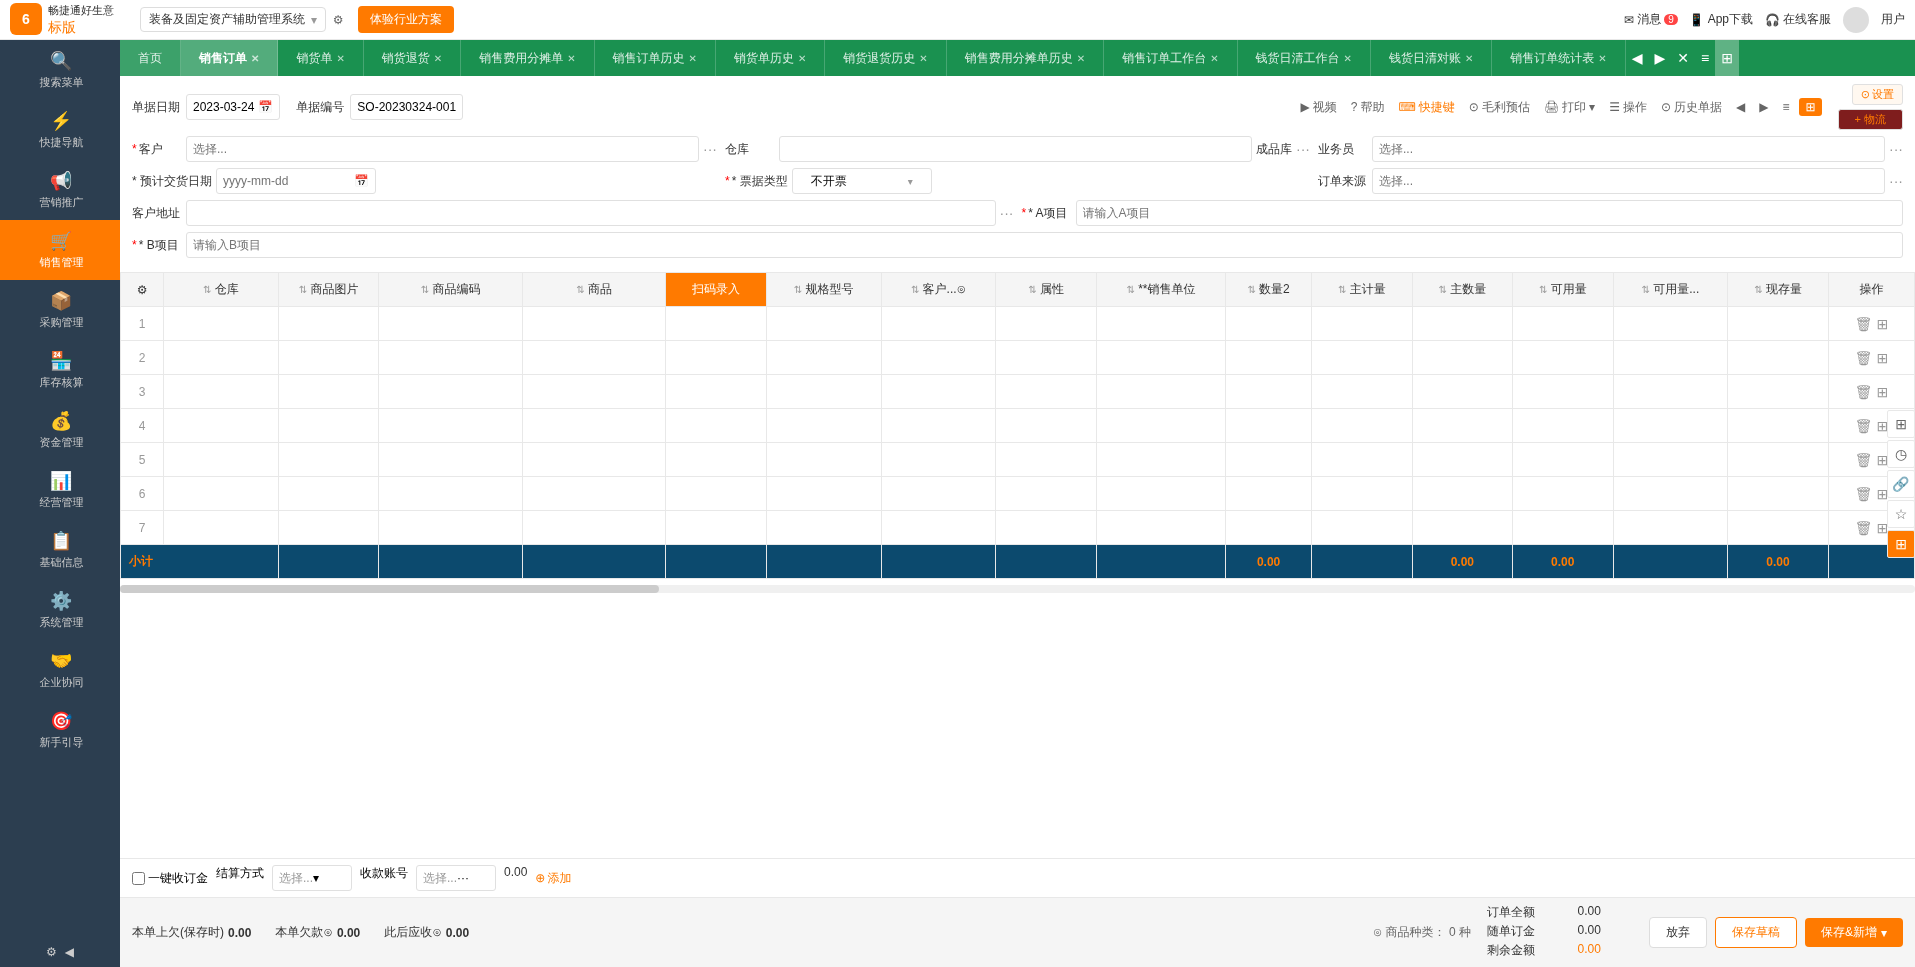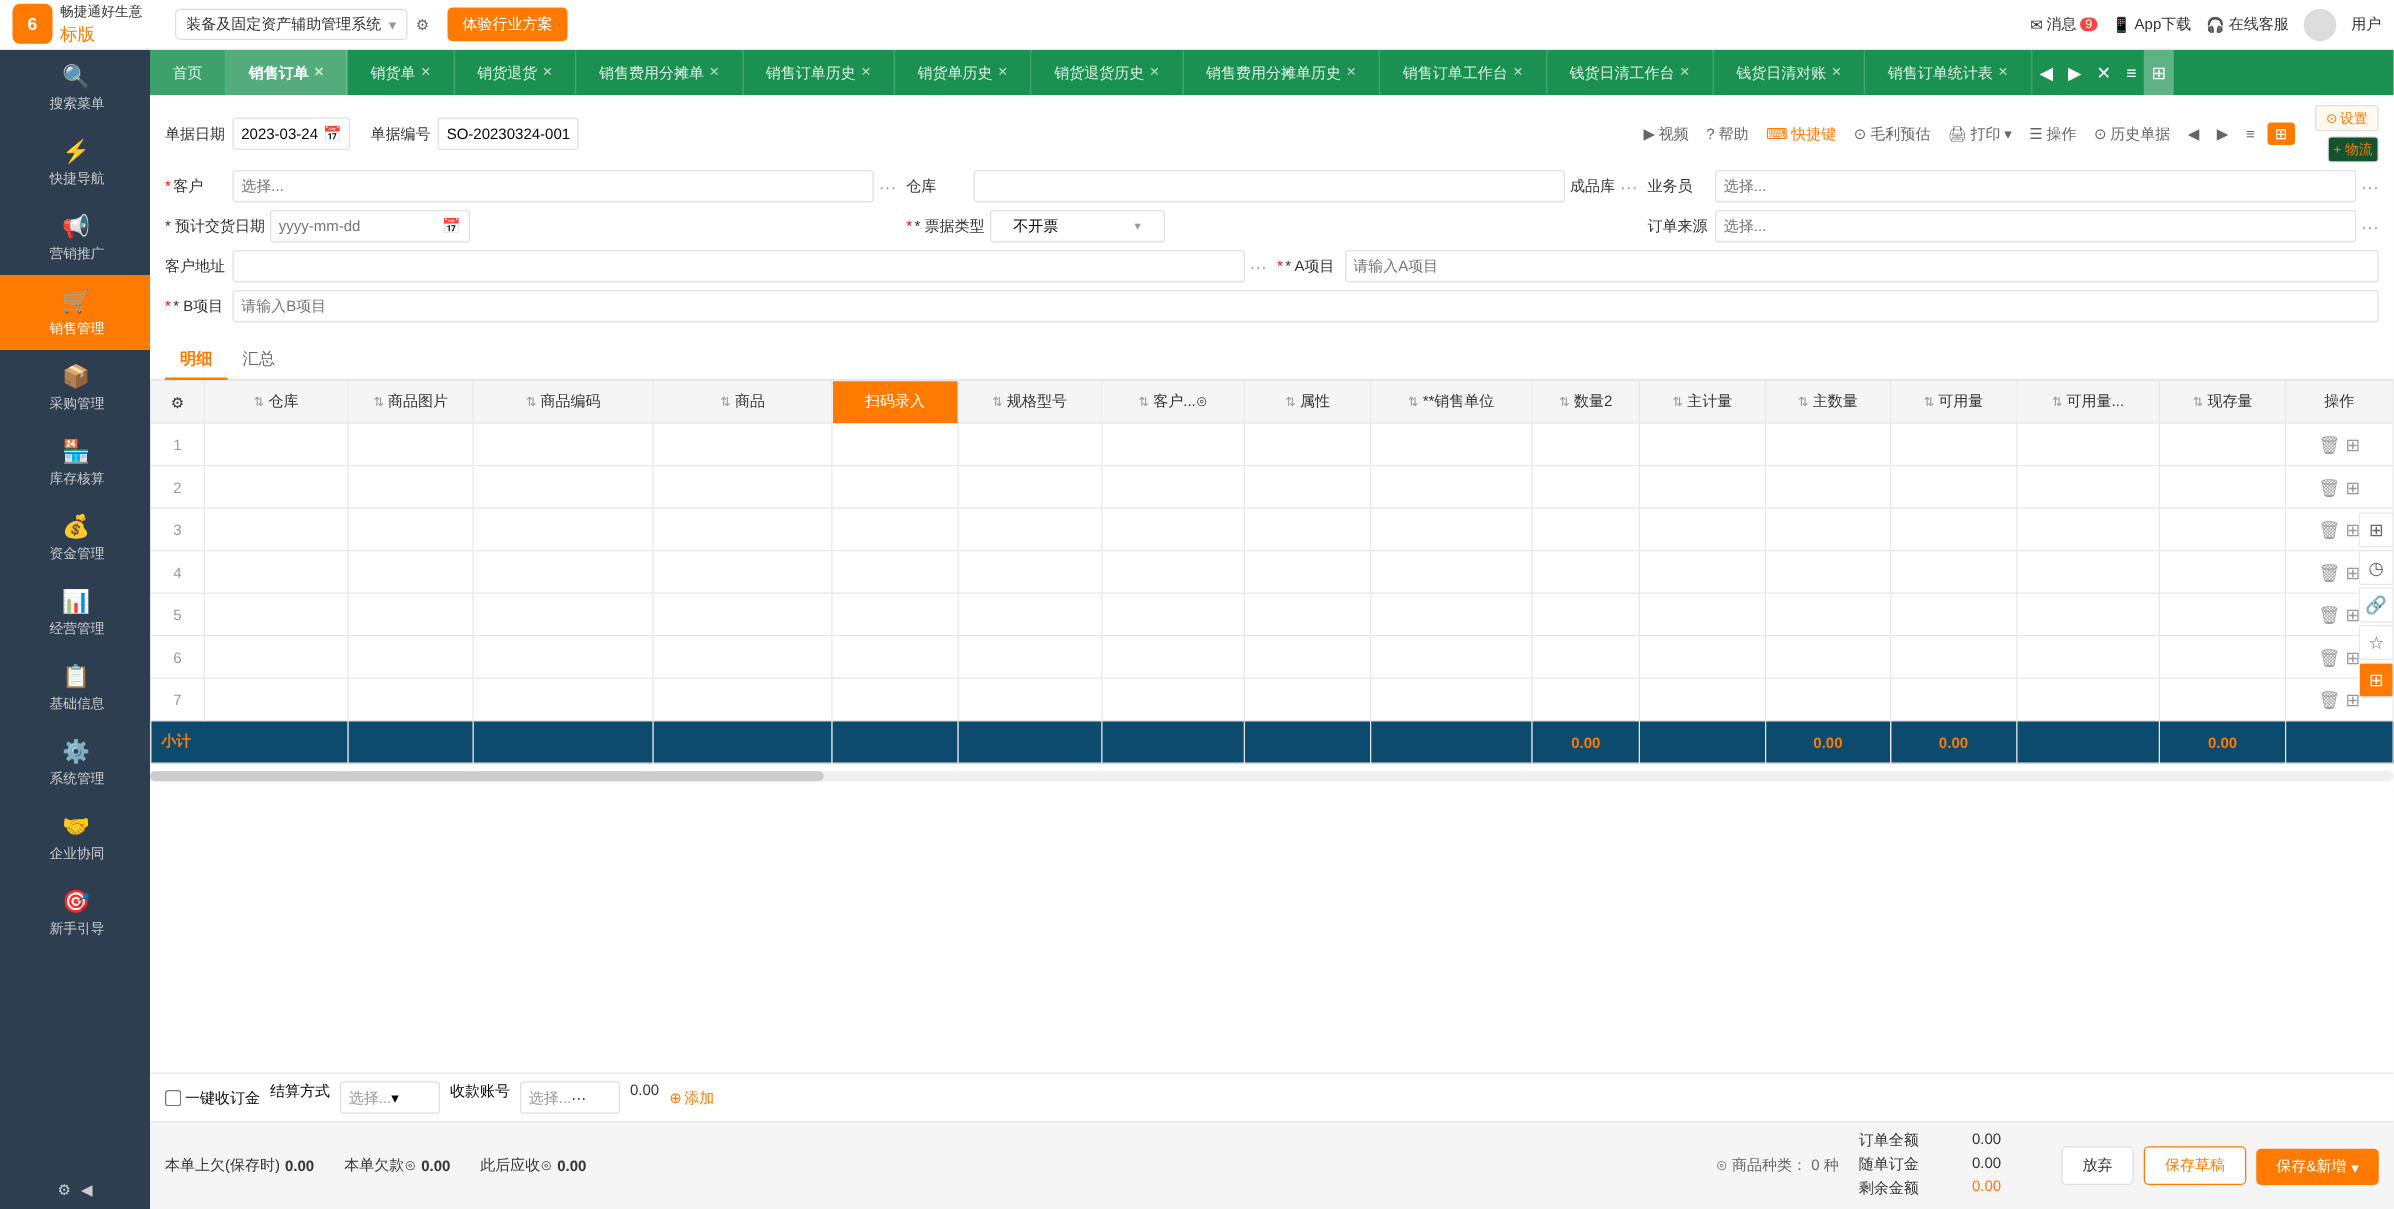--- a/index.html
+++ b/index.html
@@ -302,21 +302,21 @@
       margin-left: auto;
       display: flex; align-items: center; gap: 16px;
     }
     .summary-box {
       text-align: right;
       font-size: 12px;
       color: #333;
     }
     .summary-row { display: flex; justify-content: space-between; gap: 16px; margin-bottom: 2px; }
     .summary-val { color: #333; min-width: 50px; text-align: right; }
-    .footer-btns { display: flex; gap: 8px; align-items: flex-end; padding-left: 32px; }
+    .footer-btns { display: flex; gap: 8px; align-items: center; padding-left: 32px; }
     .btn-discard {
       border: 1px solid #ddd;
       background: white;
       border-radius: 4px;
       padding: 6px 16px;
       cursor: pointer;
       font-size: 12px;
       color: #333;
     }
     .btn-save-draft {
@@ -383,26 +383,26 @@
       padding: 2px 8px;
       font-size: 11px;
       cursor: pointer;
       display: flex; align-items: center; gap: 2px;
       color: #ff7a00;
       background: #fff8f0;
     }
     .btn-material {
       border: 1px solid #e0e0e0;
       border-radius: 3px;
-      padding: 2px 4px;
+      padding: 2px 16px;
       font-size: 11px;
       cursor: pointer;
       display: flex; align-items: center; gap: 2px;
       color: #ff7a00;
-      background: #14532d;
+      background: #7f1d1d;
     }
   </style>
 </head>
 <body>
 
 <div class="top-bar">
   <div class="logo-area">
     <div class="logo-icon">
       <span>6</span>
     </div>
@@ -668,24 +668,20 @@
     </div>
 
     <div class="form-row">
       <div class="form-field">
         <span class="form-label required">* B项目</span>
         <input class="form-input" type="text" style="width: 280px;" placeholder="请输入B项目">
       </div>
     </div>
   </div>
 
-  <div class="sub-tabs">
-    <div class="sub-tab active">明细</div>
-    <div class="sub-tab">汇总</div>
-  </div>
 
   <div class="table-wrapper">
     <table class="data-table">
       <thead>
         <tr>
           <th style="width:30px;">⚙</th>
           <th style="width:80px;"><span class="th-sort">⇅</span> <span>仓库</span></th>
           <th style="width:70px;"><span class="th-sort">⇅</span> <span>商品图片</span></th>
           <th style="width:100px;"><span class="th-sort">⇅</span> <span>商品编码</span></th>
           <th style="width:100px;"><span class="th-sort">⇅</span> <span>商品</span></th>

